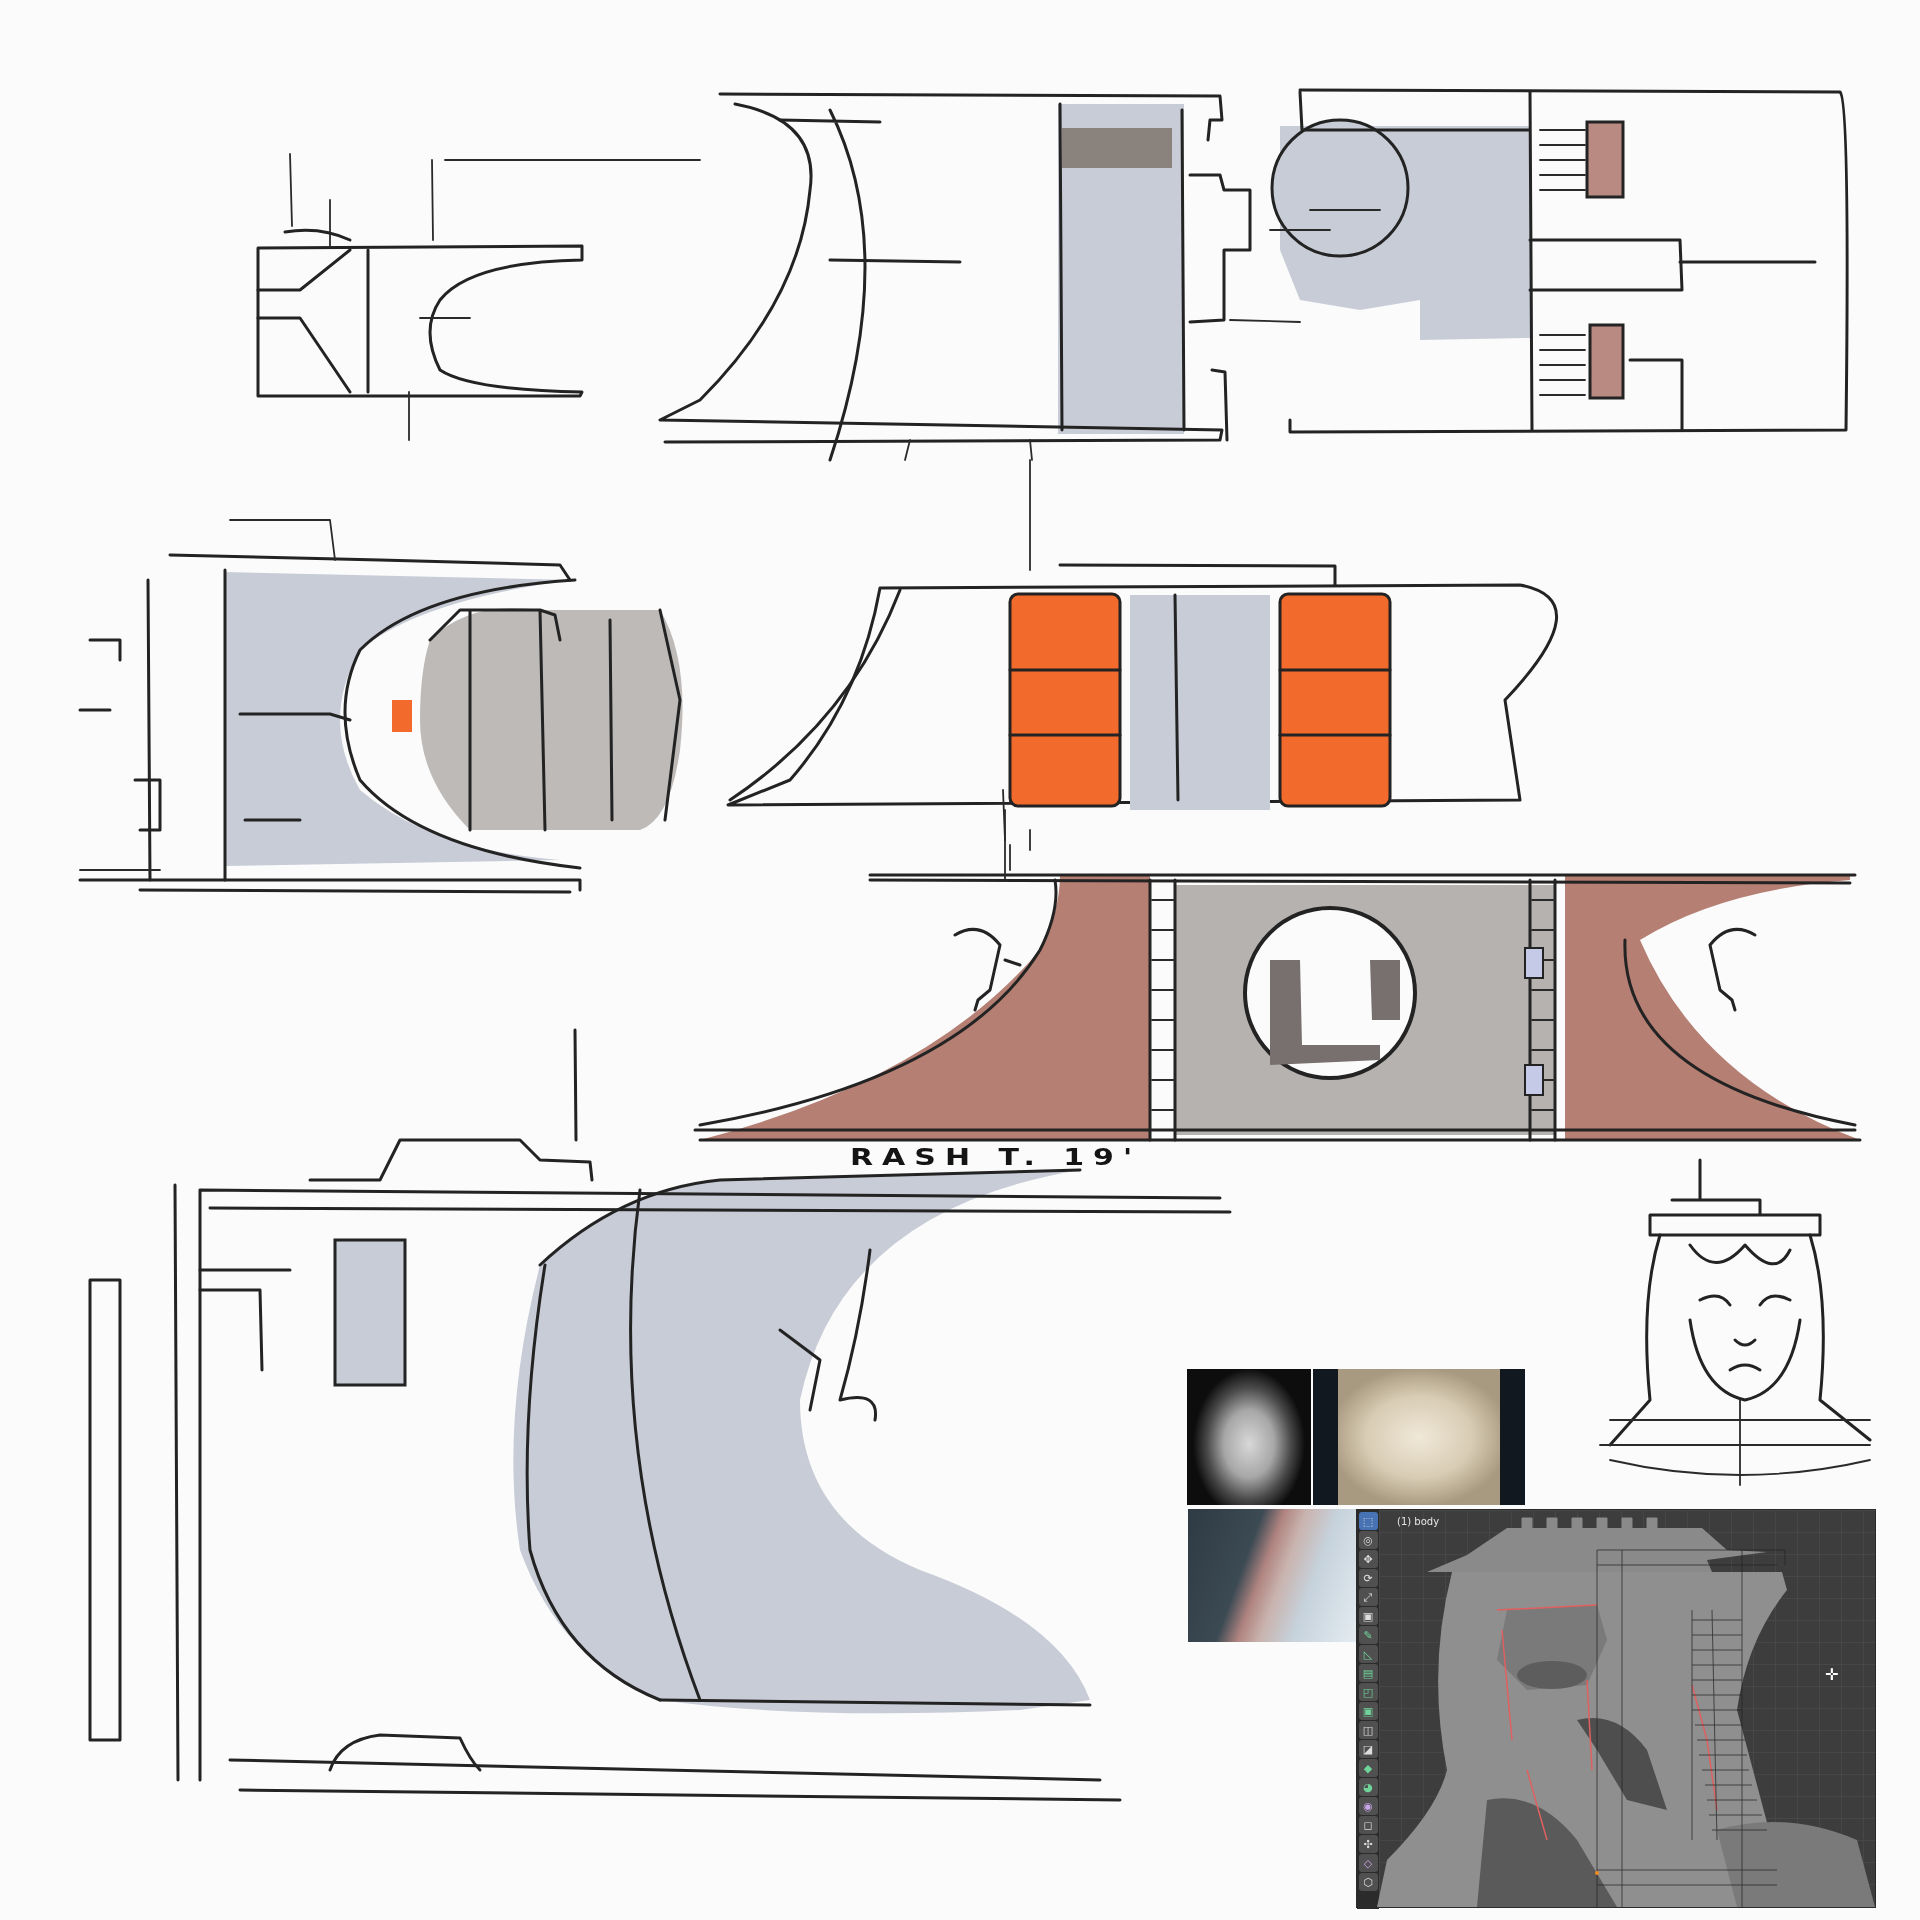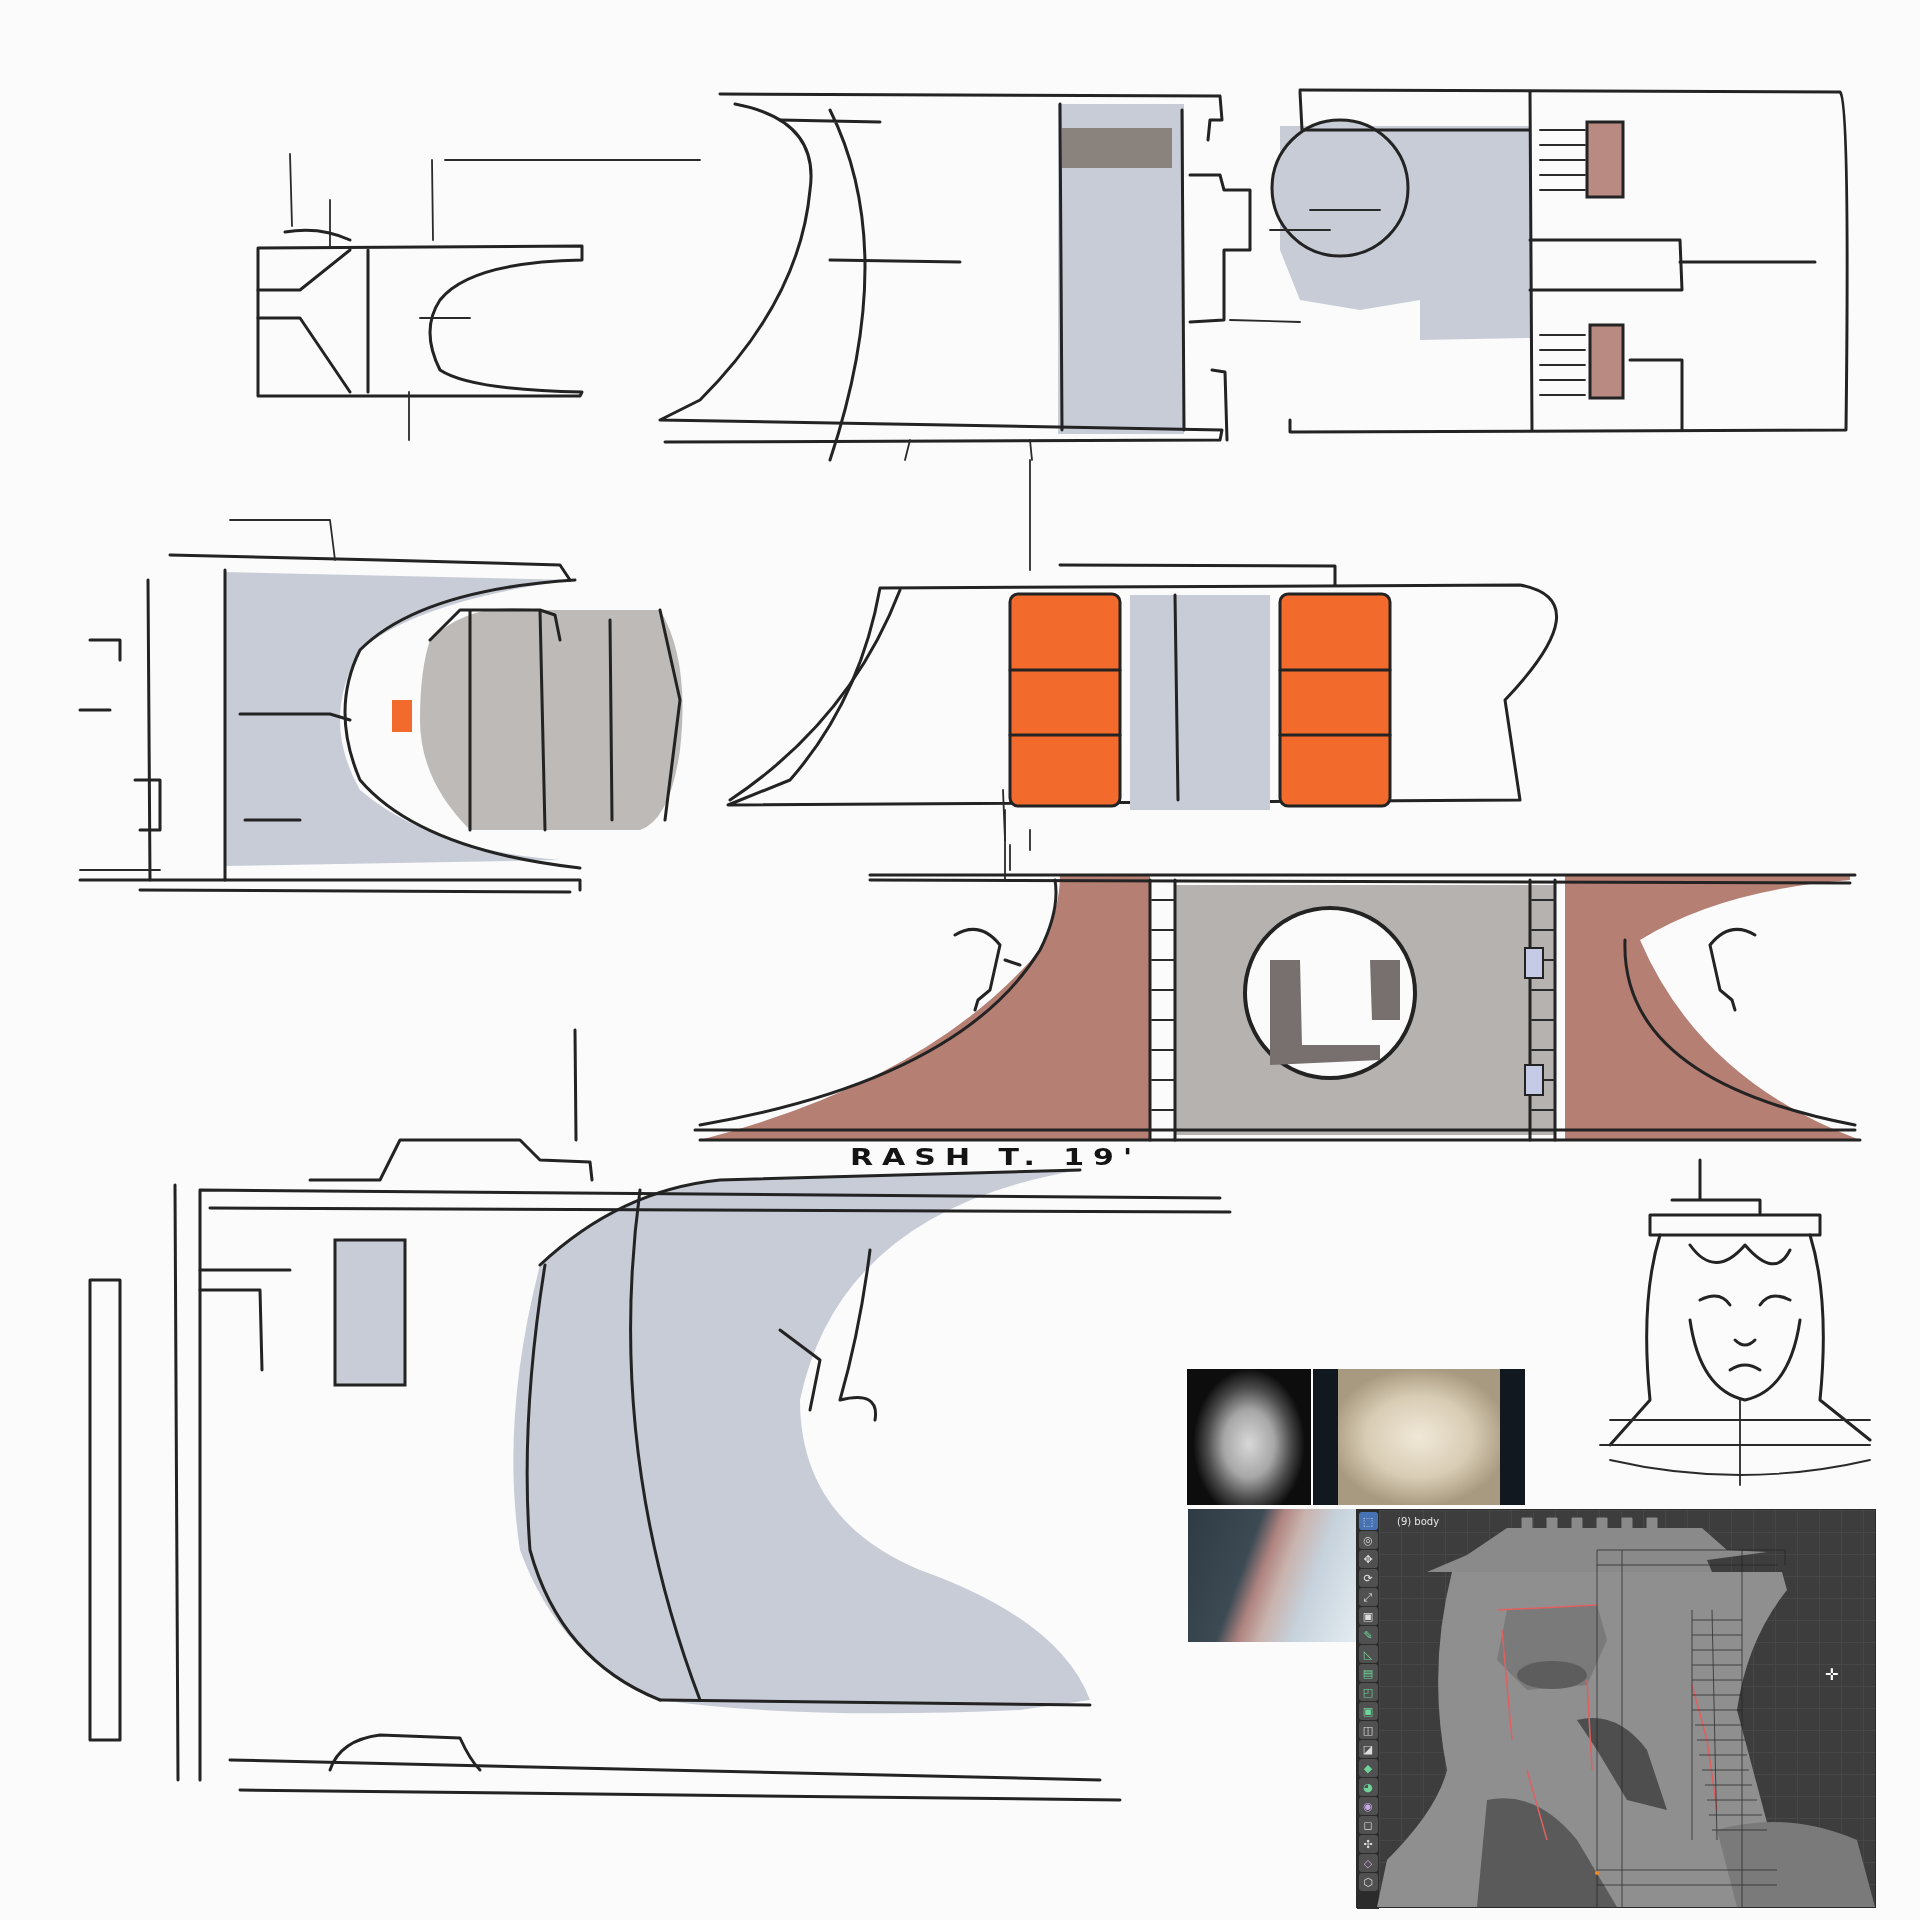--- a/index.html
+++ b/index.html
@@ -161,21 +161,21 @@
     <div class="tool">◫</div>
     <div class="tool">◪</div>
     <div class="tool green">◆</div>
     <div class="tool green">◕</div>
     <div class="tool purple">◉</div>
     <div class="tool">◻</div>
     <div class="tool">✣</div>
     <div class="tool purple">◇</div>
     <div class="tool">⬡</div>
   </div>
-  <div class="vp-label">(9) body</div>
+  <div class="vp-label">(1) body</div>
 
   <svg width="518" height="397">
     <path d="M150 18 L345 18 L370 40 L410 42 L350 50 L355 62 L70 62 L110 45 Z" fill="#8a8a8a"></path>
     <path d="M165 18 L165 8 L175 8 L175 18 M190 18 L190 8 L200 8 L200 18 M215 18 L215 8 L225 8 L225 18 M240 18 L240 8 L250 8 L250 18 M265 18 L265 8 L275 8 L275 18 M290 18 L290 8 L300 8 L300 18" fill="#8a8a8a" stroke="#8a8a8a"></path>
     <path d="M95 62 L425 62 L430 80 Q390 130 380 200 L420 350 L420 397 L20 397 L30 350 Q80 300 90 260 Q70 160 95 62 Z" fill="#8f8f8f"></path>
     <path d="M150 100 L240 95 L250 130 L230 175 L170 180 L140 150 Z" fill="#7a7a7a"></path>
     <ellipse cx="195" cy="165" rx="35" ry="14" fill="#5d5d5d"></ellipse>
     <path d="M220 210 Q260 200 290 240 L310 300 L270 290 L240 240 Z" fill="#4e4e4e"></path>
     <path d="M130 290 Q180 280 220 330 L260 397 L120 397 Z" fill="#5a5a5a"></path>
     <path d="M360 320 Q430 300 500 330 L518 397 L380 397 Z" fill="#7a7a7a"></path>

